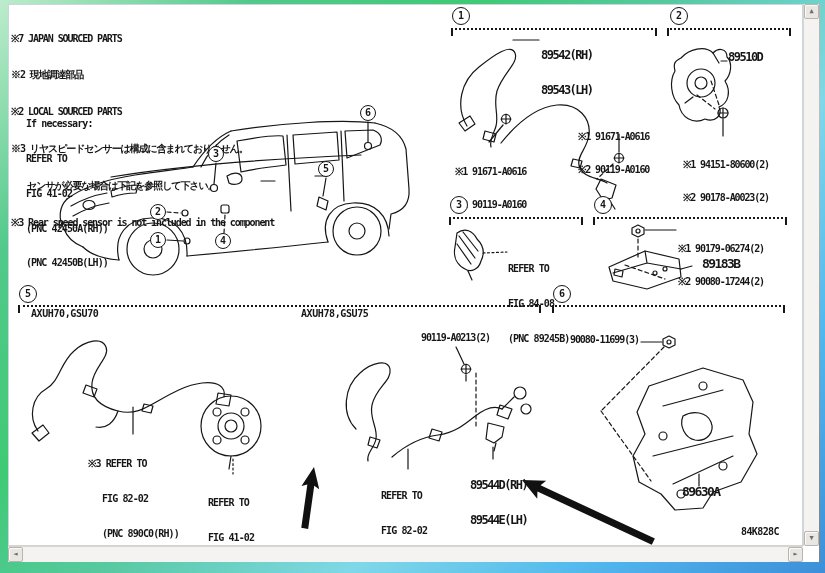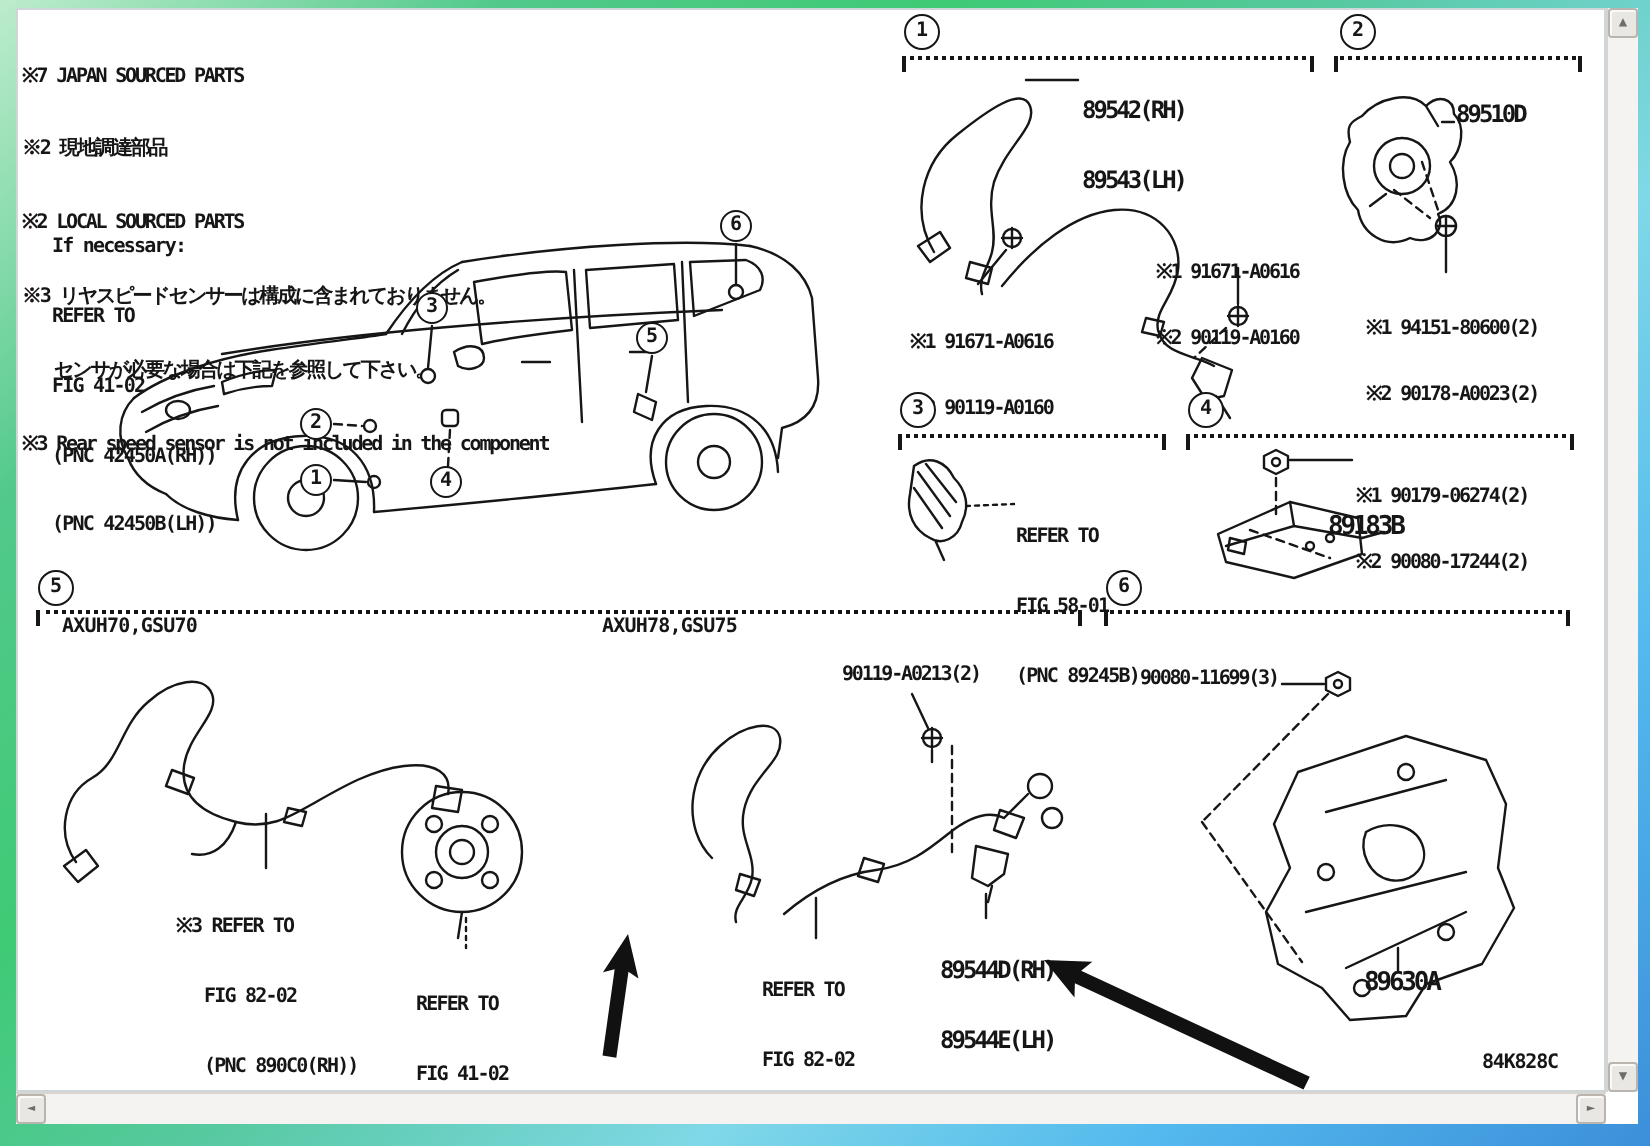--- a/index.html
+++ b/index.html
@@ -206,21 +206,21 @@
   <svg style="left:448px; top:222px;" width="150" height="62" viewBox="0 0 150 62">
     <g class="ink">
       <path d="M8,10 C16,4 24,8 28,16 C34,22 36,30 32,38 C30,46 22,50 16,46 C8,42 4,34 6,24 Z"></path>
       <path d="M10,13 l16,22 M14,9 l15,19 M8,21 l14,20"></path>
       <path d="M19,48 l4,9"></path>
       <path class="dot" d="M34,30 L58,29"></path>
     </g>
   </svg>
   <div class="t refer" style="left:507px; top:239px;">
     <div>REFER TO</div>
-    <div>FIG 58-01</div>
+    <div>FIG 84-08</div>
     <div>(PNC 89245B)</div>
   </div>
 
   <div class="co sec" style="left:593px; top:195px;">4</div>
   <div class="bracket" style="left:592px; top:216px; width:194px;"></div>
   <svg style="left:592px; top:218px;" width="200" height="78" viewBox="0 0 200 78">
     <g class="ink">
       <polygon points="45,6 51,9 51,15 45,18 39,15 39,9"></polygon>
             <circle cx="45" cy="12" r="2"></circle>
       <path d="M52,11 L83,11"></path>
@@ -231,21 +231,21 @@
       <circle cx="62" cy="54" r="2"></circle>
             <circle cx="72" cy="50" r="2"></circle>
       <path class="dash" d="M32,46 L72,60"></path>
       <path d="M88,50 L99,47"></path>
     </g>
   </svg>
   <div class="t fast" style="left:677px; top:220px;">
     <div>※1 90179-06274(2)</div>
     <div>※2 90080-17244(2)</div>
   </div>
-  <div class="t pnl" style="left:663px; top:257px;">89183B</div>
+  <div class="t pnl" style="left:701px; top:257px;">89183B</div>
 
   <div class="co sec" style="left:18px; top:284px;">5</div>
   <div class="bracket" style="left:17px; top:304px; width:523px;"></div>
   <div class="t variant" style="left:30px; top:307px;">AXUH70,GSU70</div>
   <div class="t variant" style="left:300px; top:307px;">AXUH78,GSU75</div>
 
   <svg style="left:25px; top:322px;" width="255" height="158" viewBox="0 0 255 158">
     <g class="ink">
       <path d="M12,108 C2,94 6,74 20,66 C34,58 34,40 48,28 C60,17 76,14 80,24 C84,34 68,44 66,60 C64,76 76,84 92,88 C108,92 118,86 132,78 C146,70 160,62 176,60 C192,58 200,64 198,74"></path>
       <path d="M6,110 l11,-8 l6,8 l-10,8 z"></path>

